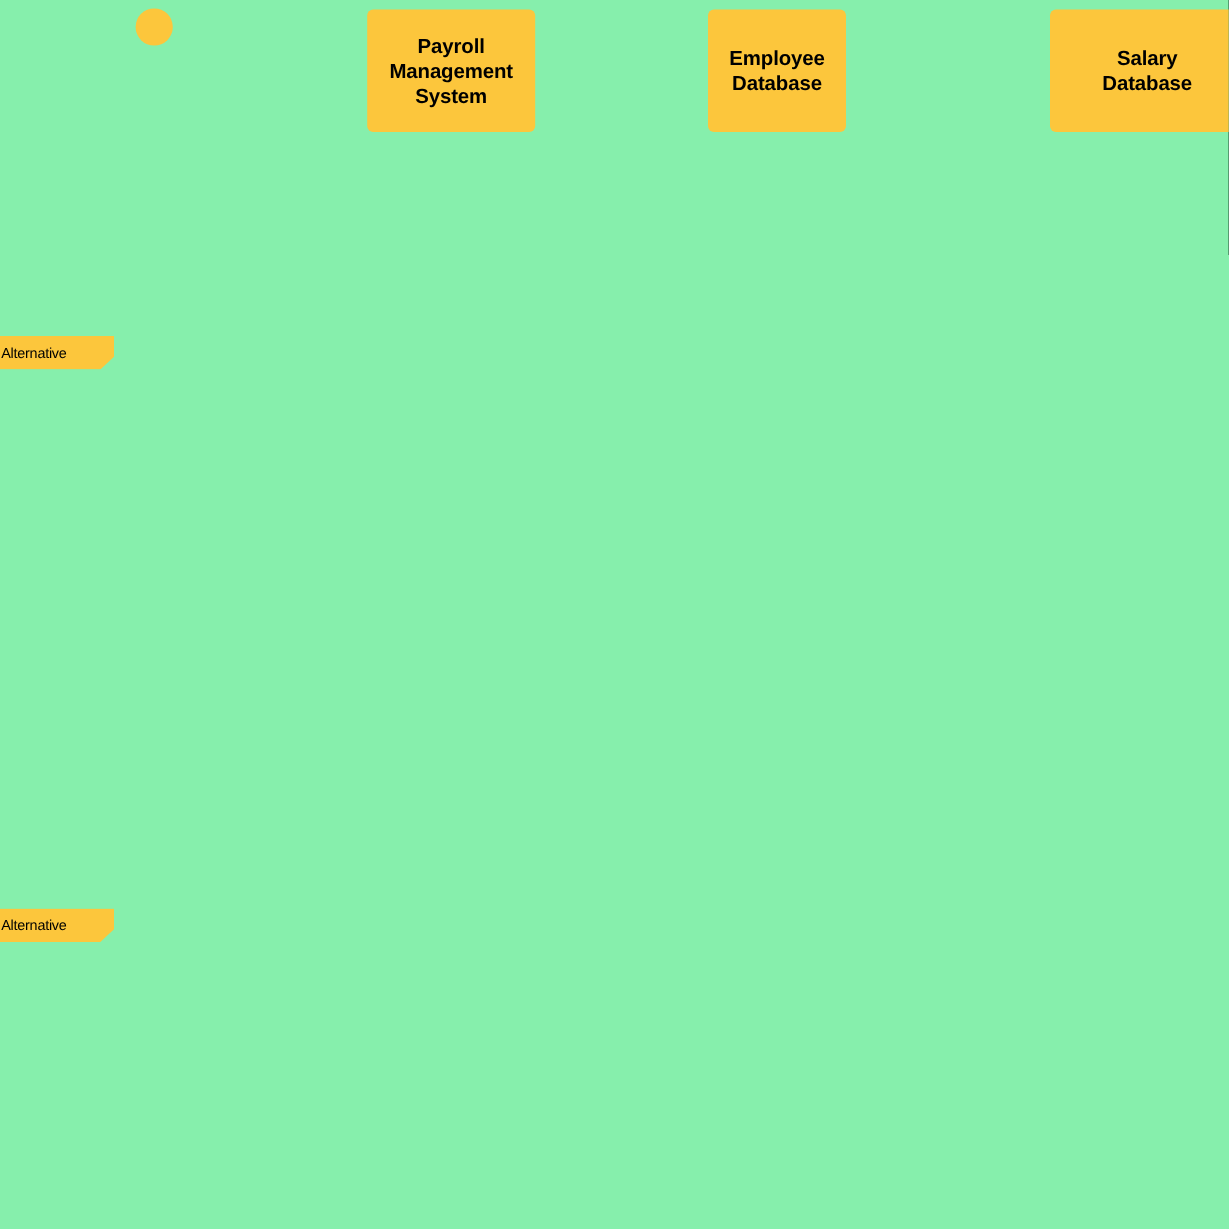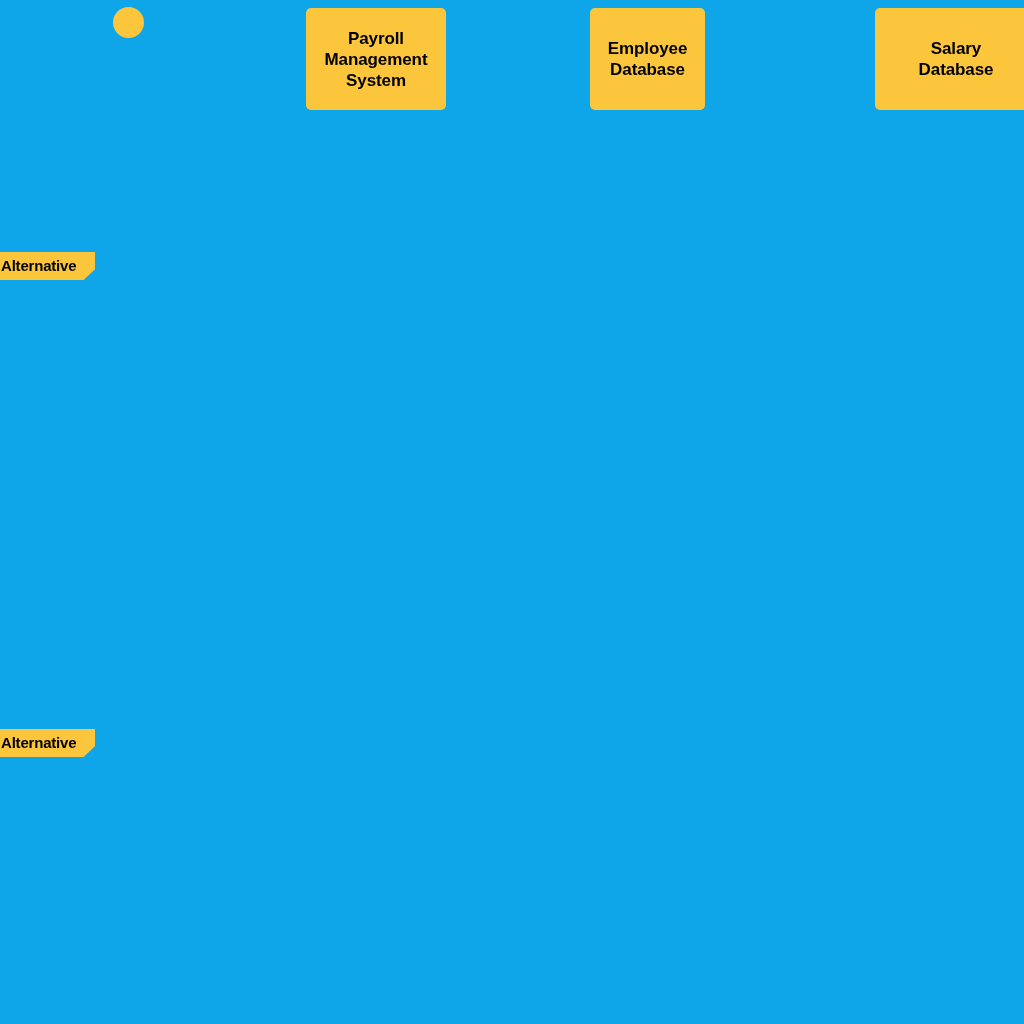--- a/index.html
+++ b/index.html
@@ -8,21 +8,21 @@
     padding: 0;
     background: #000000;
   }
   body {
     font-family: "Liberation Sans", sans-serif;
   }
   #canvas {
     position: relative;
     width: 1024px;
     height: 1024px;
-    background: #0ea5e9;
+    background: #86efac;
     overflow: hidden;
   }
 
   
   .actor-head {
     position: absolute;
     border-radius: 50%;
     background: #FCC63C;
   }
 
@@ -44,29 +44,30 @@
     padding: 2px 6px;
     white-space: pre-line;
   }
 
   
   .fragment-tag {
     position: absolute;
     box-sizing: border-box;
     background: #FCC63C;
     color: #000000;
-    font-weight: bold;
-    font-size: 15px;
+    font-weight: normal;
+    font-size: 12px;
     line-height: 28px;
     letter-spacing: -0.2px;
     padding-left: 1px;
     white-space: nowrap;
     overflow: visible;
     
     clip-path: polygon(0 0, 100% 0, 100% 62%, 88% 100%, 0 100%);
+    margin-top: 28px;
   }
 </style>
 </head>
 <body>
 
 <div id="canvas">
 
   <div class="actor-head" style="left:113px; top:7px; width:31px; height:31px;"></div>
 
   <div class="participant" style="left:306px; top:8px; width:140px; height:102px;">

